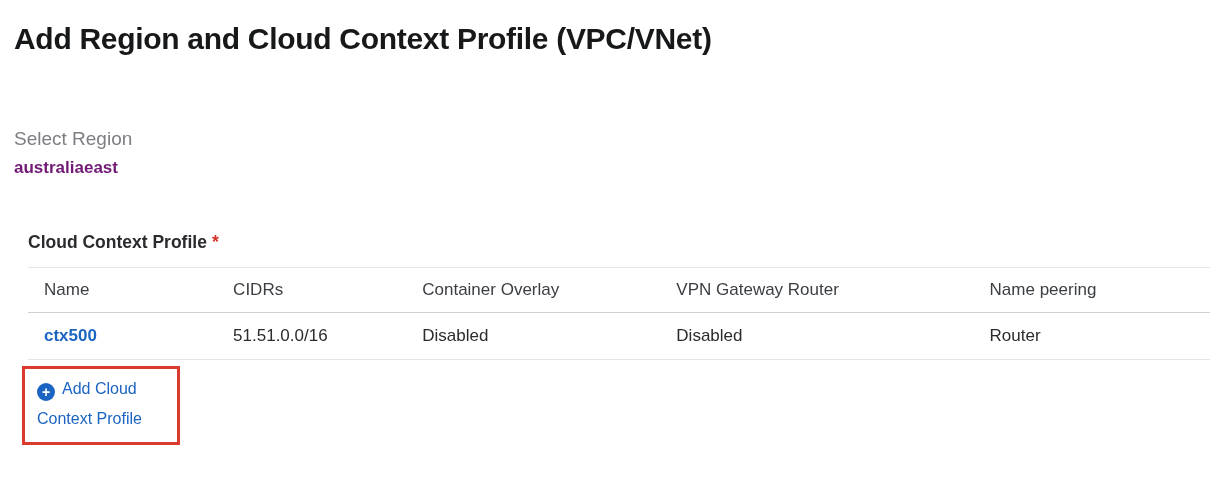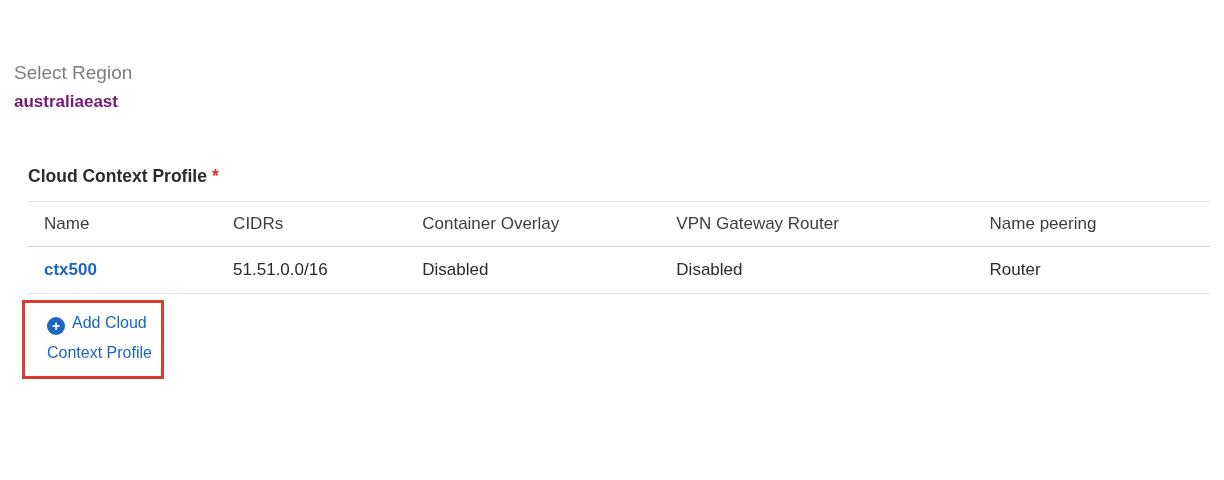--- a/index.html
+++ b/index.html
@@ -17,21 +17,21 @@
   main{ padding:22px 14px 0 14px; }
 
   h1.page-title{
     margin:0;
     font-size:30px;
     font-weight:700;
     color:#17181a;
     letter-spacing:-0.3px;
   }
 
-  .region-section{ margin-top:40px; }
+  .region-section{ margin-top:72px; }
   .label-gray{
     font-size:19px;
     color:#7c7e82;
     margin-bottom:8px;
   }
   .region-value{
     font-size:17px;
     font-weight:700;
     color:#701a75;
   }
@@ -76,22 +76,22 @@
     color:var(--link-blue);
     font-weight:700;
     text-decoration:none;
   }
 
   .highlight-box{
     display:inline-block;
     margin-top:6px;
     margin-left:-6px;
     border:3px solid var(--highlight-red);
-    padding:5px 8px 8px 22px;
-    width:142px;
+    padding:5px 8px 8px 12px;
+    width:158px;
   }
   a.add-link{
     display:inline-block;
     color:var(--link-blue);
     font-size:16px;
     line-height:30px;
     text-decoration:none;
     width:140px;
   }
   .plus-icon{
@@ -107,20 +107,21 @@
     vertical-align:-3px;
     margin-right:7px;
   }
   .plus-icon::before{ content:"+"; }
 </style>
 </head>
 <body>
 
 <main>
 
+  <h1 class="page-title">Add Region and Cloud Context Profile (VPC/VNet)</h1>
 
   <section class="region-section">
     <div class="label-gray">Select Region</div>
     <div class="region-value">australiaeast</div>
   </section>
 
   <section class="profile-section">
     <div class="profile-label-row">
       <span>Cloud Context Profile</span><span class="required">*</span>
     </div>

